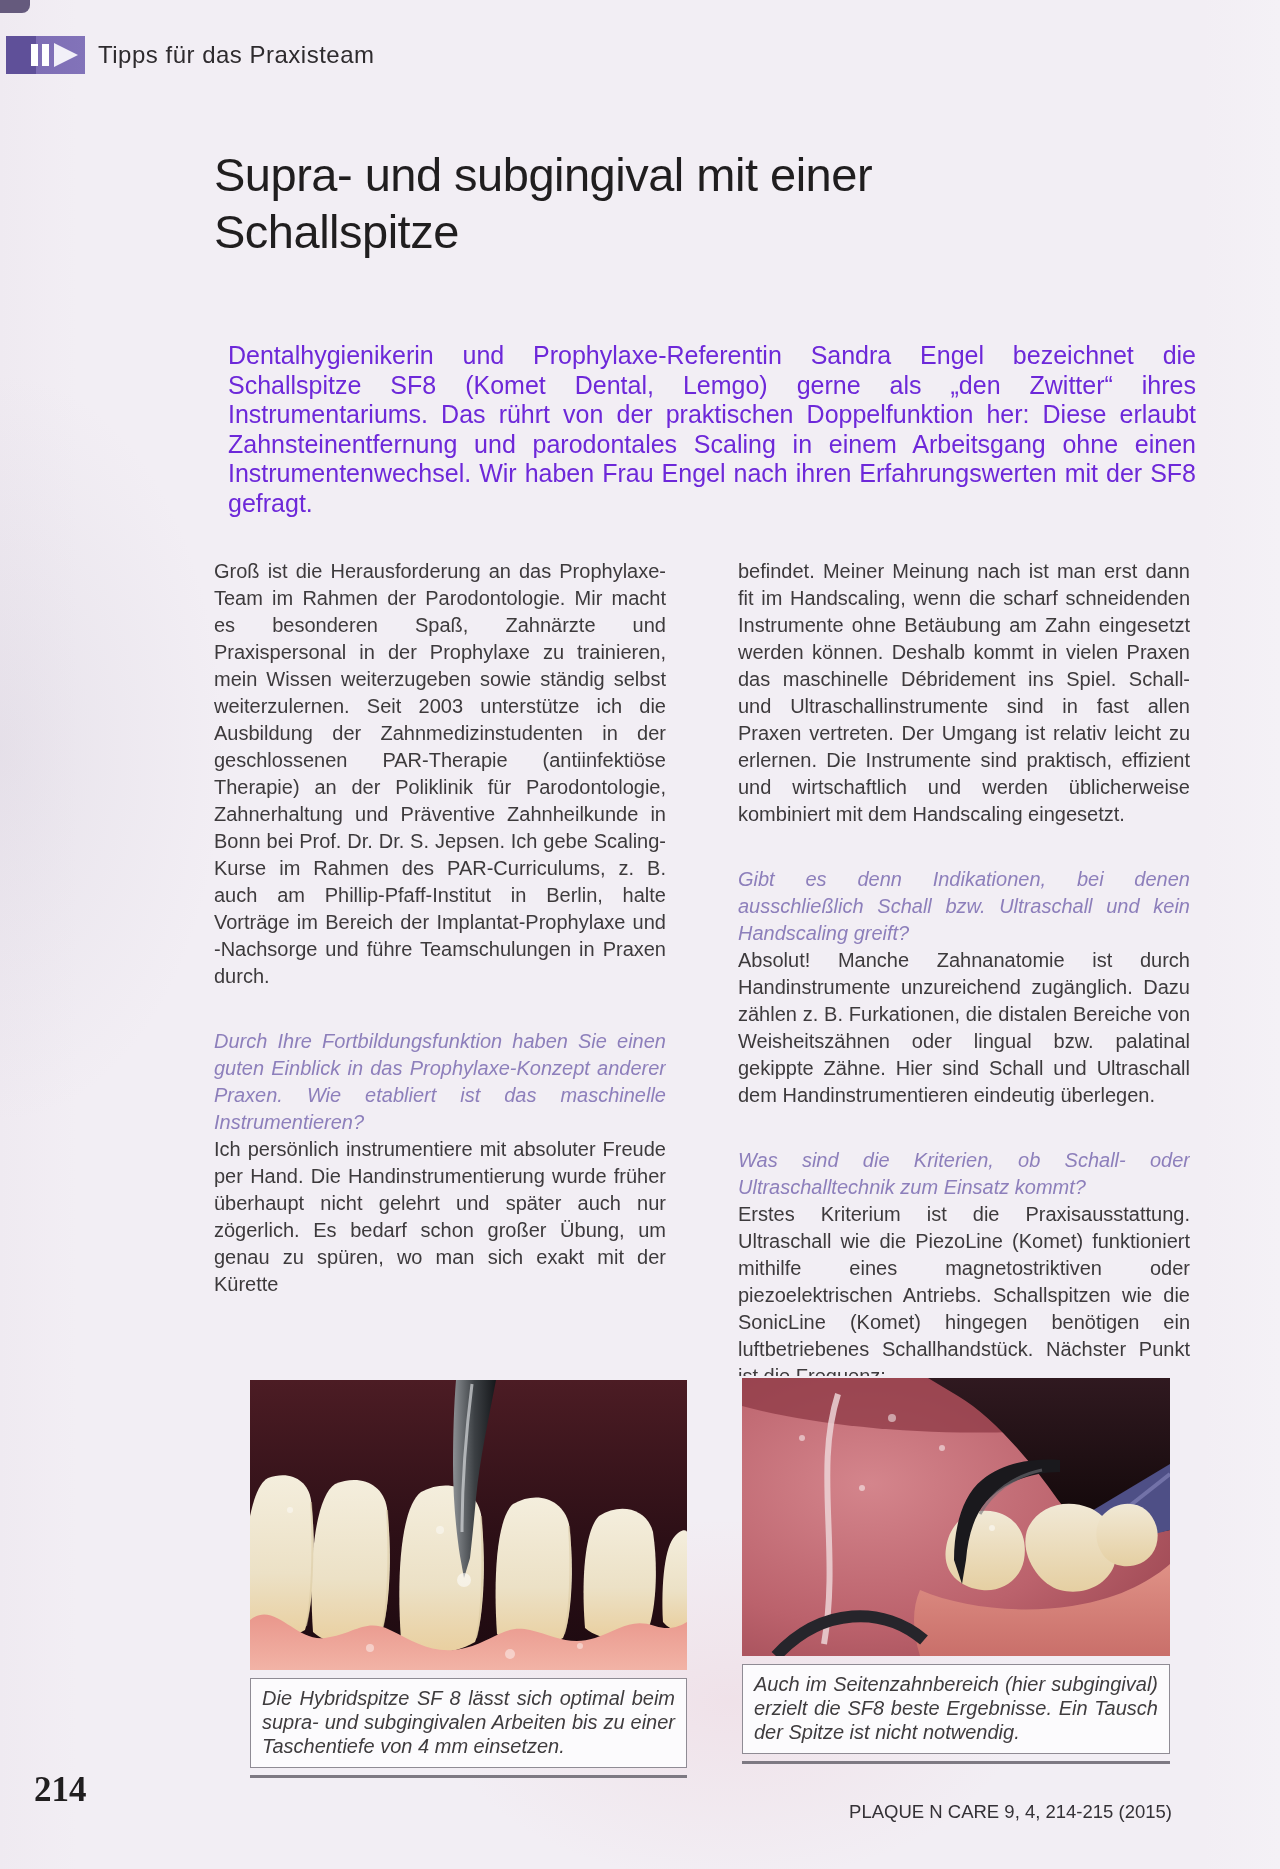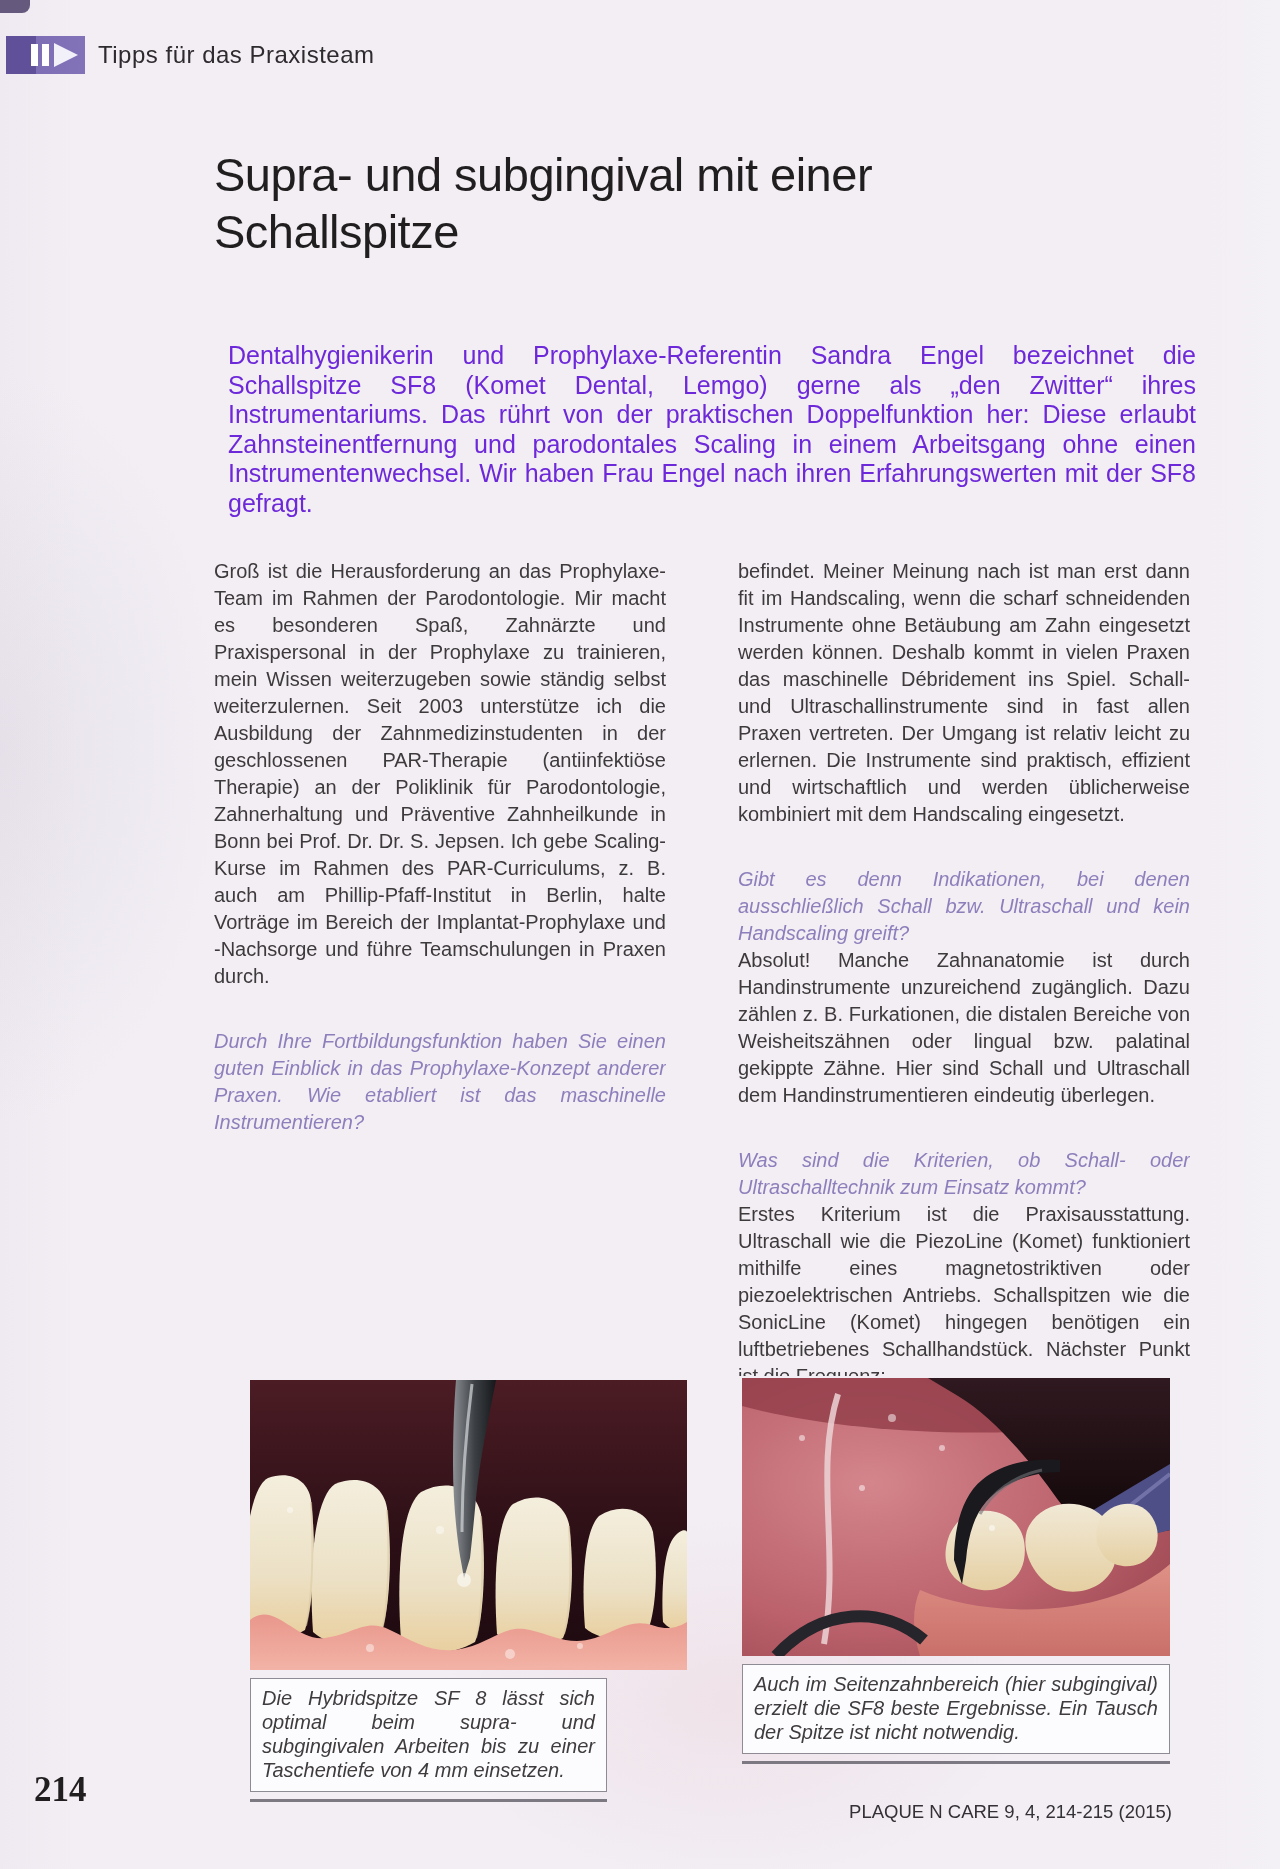--- a/index.html
+++ b/index.html
@@ -29,21 +29,21 @@
   .col{top:558px;width:452px;max-height:818px;overflow:hidden;}
   .col-left{left:214px;}
   .col-right{left:738px;}
   .col p{margin:0;font-size:20px;line-height:27px;text-align:justify;}
   .col p.question{color:#8d7fbb;font-style:italic;}
   .col p.gap-top{margin-top:38px;}
   
   .photo{overflow:hidden;}
   .photo-left{left:250px;top:1380px;width:437px;height:290px;}
   .photo-right{left:742px;top:1378px;width:428px;height:278px;}
-  .capwrap-left{left:250px;top:1678px;width:357px;}
+  .capwrap-left{left:250px;top:1678px;width:437px;}
   .capwrap-right{left:742px;top:1664px;width:428px;}
   .caption-box{border:1.5px solid #8f8b94;background:#fcfbfd;padding:7px 11px 9px 11px;
     font-size:20px;line-height:24px;font-style:italic;color:#3f3c3e;text-align:justify;}
   .caption-rule{height:3px;background:#7d7982;margin-top:7px;}
   
   .page-number{left:34px;top:1770px;font-size:35px;font-weight:bold;color:#201e1f;font-family:Liberation Serif, serif;}
   .journal-ref{left:740px;top:1801px;width:432px;text-align:right;font-size:18.5px;color:#343136;}
 </style>
 </head>
 <body>
@@ -64,20 +64,21 @@
 <div class="abs title">
   <div>Supra- und subgingival mit einer</div>
   <div>Schallspitze</div>
 </div>
 
 <div class="abs intro">Dentalhygienikerin und Prophylaxe-Referentin Sandra Engel bezeichnet die Schallspitze SF8 (Komet Dental, Lemgo) gerne als „den Zwitter“ ihres Instrumentariums. Das rührt von der praktischen Doppelfunktion her: Diese erlaubt Zahnsteinentfernung und parodontales Scaling in einem Arbeitsgang ohne einen Instrumentenwechsel. Wir haben Frau Engel nach ihren Erfahrungswerten mit der SF8 gefragt.</div>
 
 <div class="abs col col-left">
   <p>Groß ist die Herausforderung an das Prophylaxe-Team im Rahmen der Parodontologie. Mir macht es besonderen Spaß, Zahnärzte und Praxispersonal in der Prophylaxe zu trainieren, mein Wissen weiterzugeben sowie ständig selbst weiterzulernen. Seit 2003 unterstütze ich die Ausbildung der Zahnmedizinstudenten in der geschlossenen PAR-Therapie (antiinfektiöse Therapie) an der Poliklinik für Parodontologie, Zahnerhaltung und Präventive Zahnheilkunde in Bonn bei Prof. Dr. Dr. S. Jepsen. Ich gebe Scaling-Kurse im Rahmen des PAR-Curriculums, z. B. auch am Phillip-Pfaff-Institut in Berlin, halte Vorträge im Bereich der Implantat-Prophylaxe und -Nachsorge und führe Teamschulungen in Praxen durch.</p>
   <p class="question gap-top">Durch Ihre Fortbildungsfunktion haben Sie einen guten Einblick in das Prophylaxe-Konzept anderer Praxen. Wie etabliert ist das maschinelle Instrumentieren?</p>
+  <p>Ich persönlich instrumentiere mit absoluter Freude per Hand. Die Handinstrumentierung wurde früher überhaupt nicht gelehrt und später auch nur zögerlich. Es bedarf schon großer Übung, um genau zu spüren, wo man sich exakt mit der Kürette</p>
 </div>
 
 <div class="abs col col-right">
   <p>befindet. Meiner Meinung nach ist man erst dann fit im Handscaling, wenn die scharf schneidenden Instrumente ohne Betäubung am Zahn eingesetzt werden können. Deshalb kommt in vielen Praxen das maschinelle Débridement ins Spiel. Schall- und Ultraschallinstrumente sind in fast allen Praxen vertreten. Der Umgang ist relativ leicht zu erlernen. Die Instrumente sind praktisch, effizient und wirtschaftlich und werden üblicherweise kombiniert mit dem Handscaling eingesetzt.</p>
   <p class="question gap-top">Gibt es denn Indikationen, bei denen ausschließlich Schall bzw. Ultraschall und kein Handscaling greift?</p>
   <p>Absolut! Manche Zahnanatomie ist durch Handinstrumente unzureichend zugänglich. Dazu zählen z. B. Furkationen, die distalen Bereiche von Weisheitszähnen oder lingual bzw. palatinal gekippte Zähne. Hier sind Schall und Ultraschall dem Handinstrumentieren eindeutig überlegen.</p>
   <p class="question gap-top">Was sind die Kriterien, ob Schall- oder Ultraschalltechnik zum Einsatz kommt?</p>
   <p>Erstes Kriterium ist die Praxisausstattung. Ultraschall wie die PiezoLine (Komet) funktioniert mithilfe eines magnetostriktiven oder piezoelektrischen Antriebs. Schallspitzen wie die SonicLine (Komet) hingegen benötigen ein luftbetriebenes Schallhandstück. Nächster Punkt ist die Frequenz:</p>
 </div>
 

